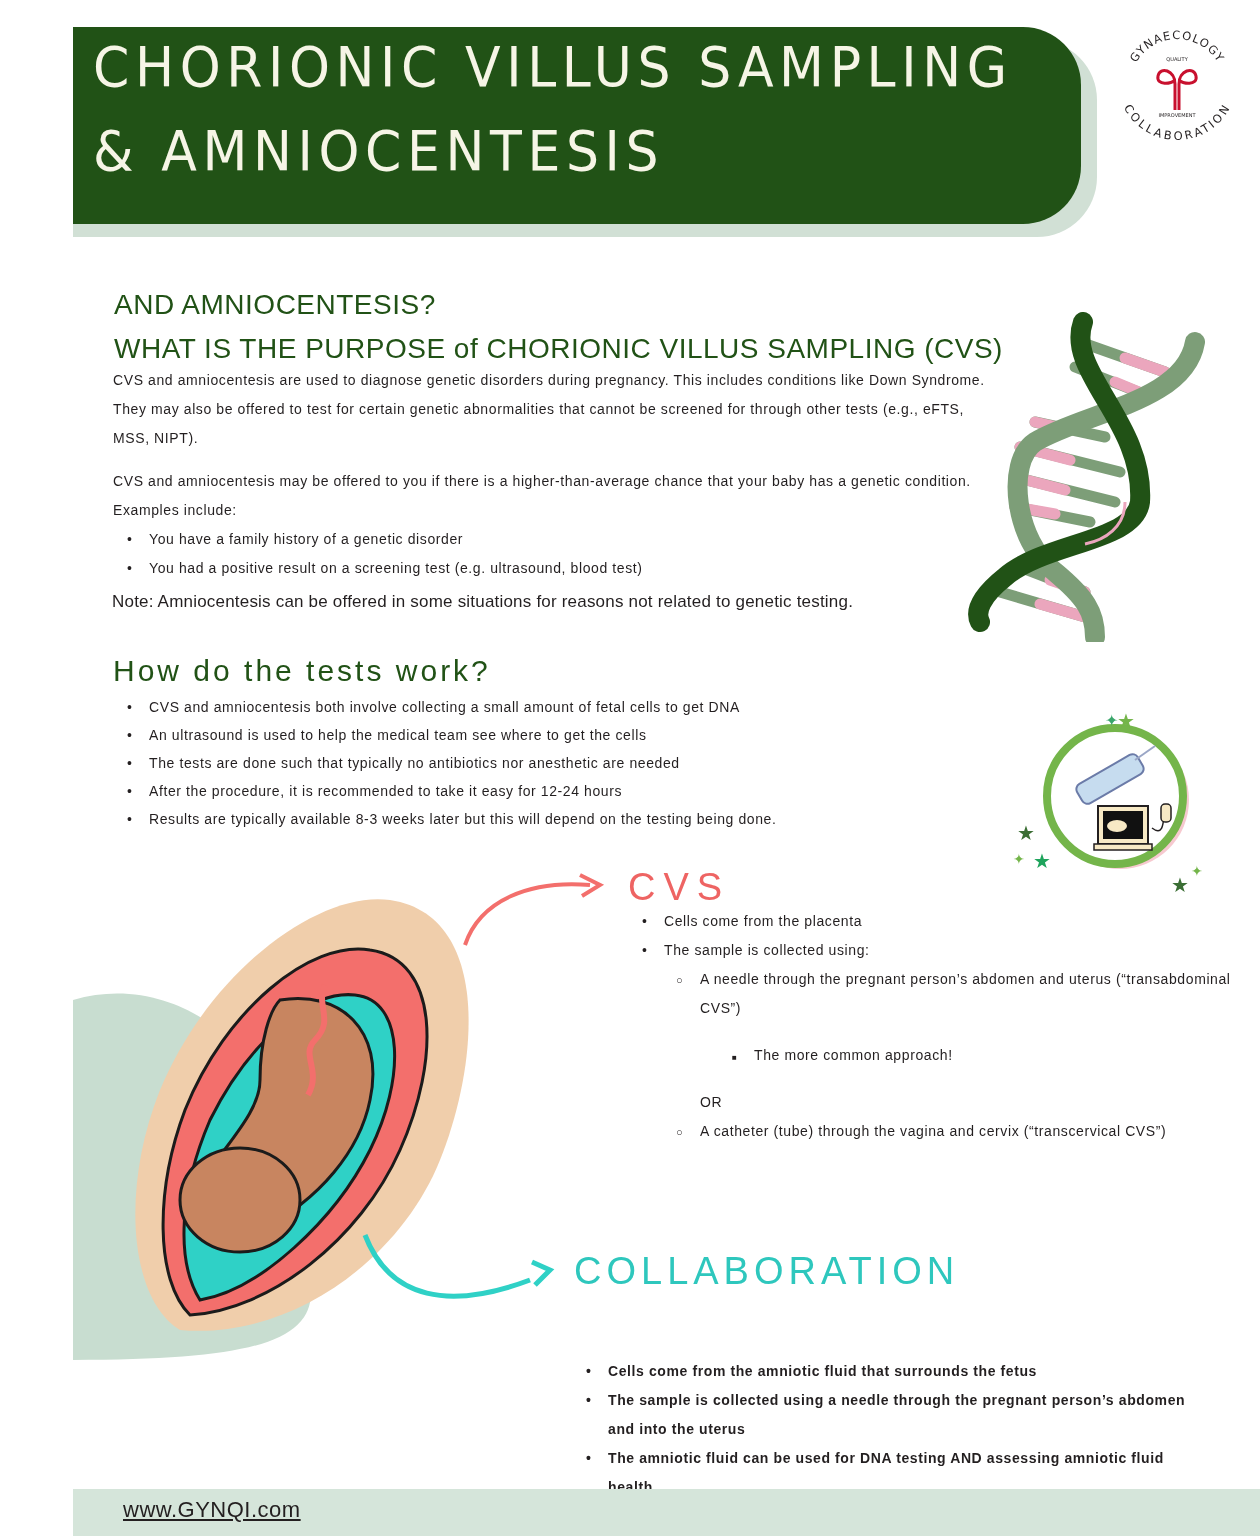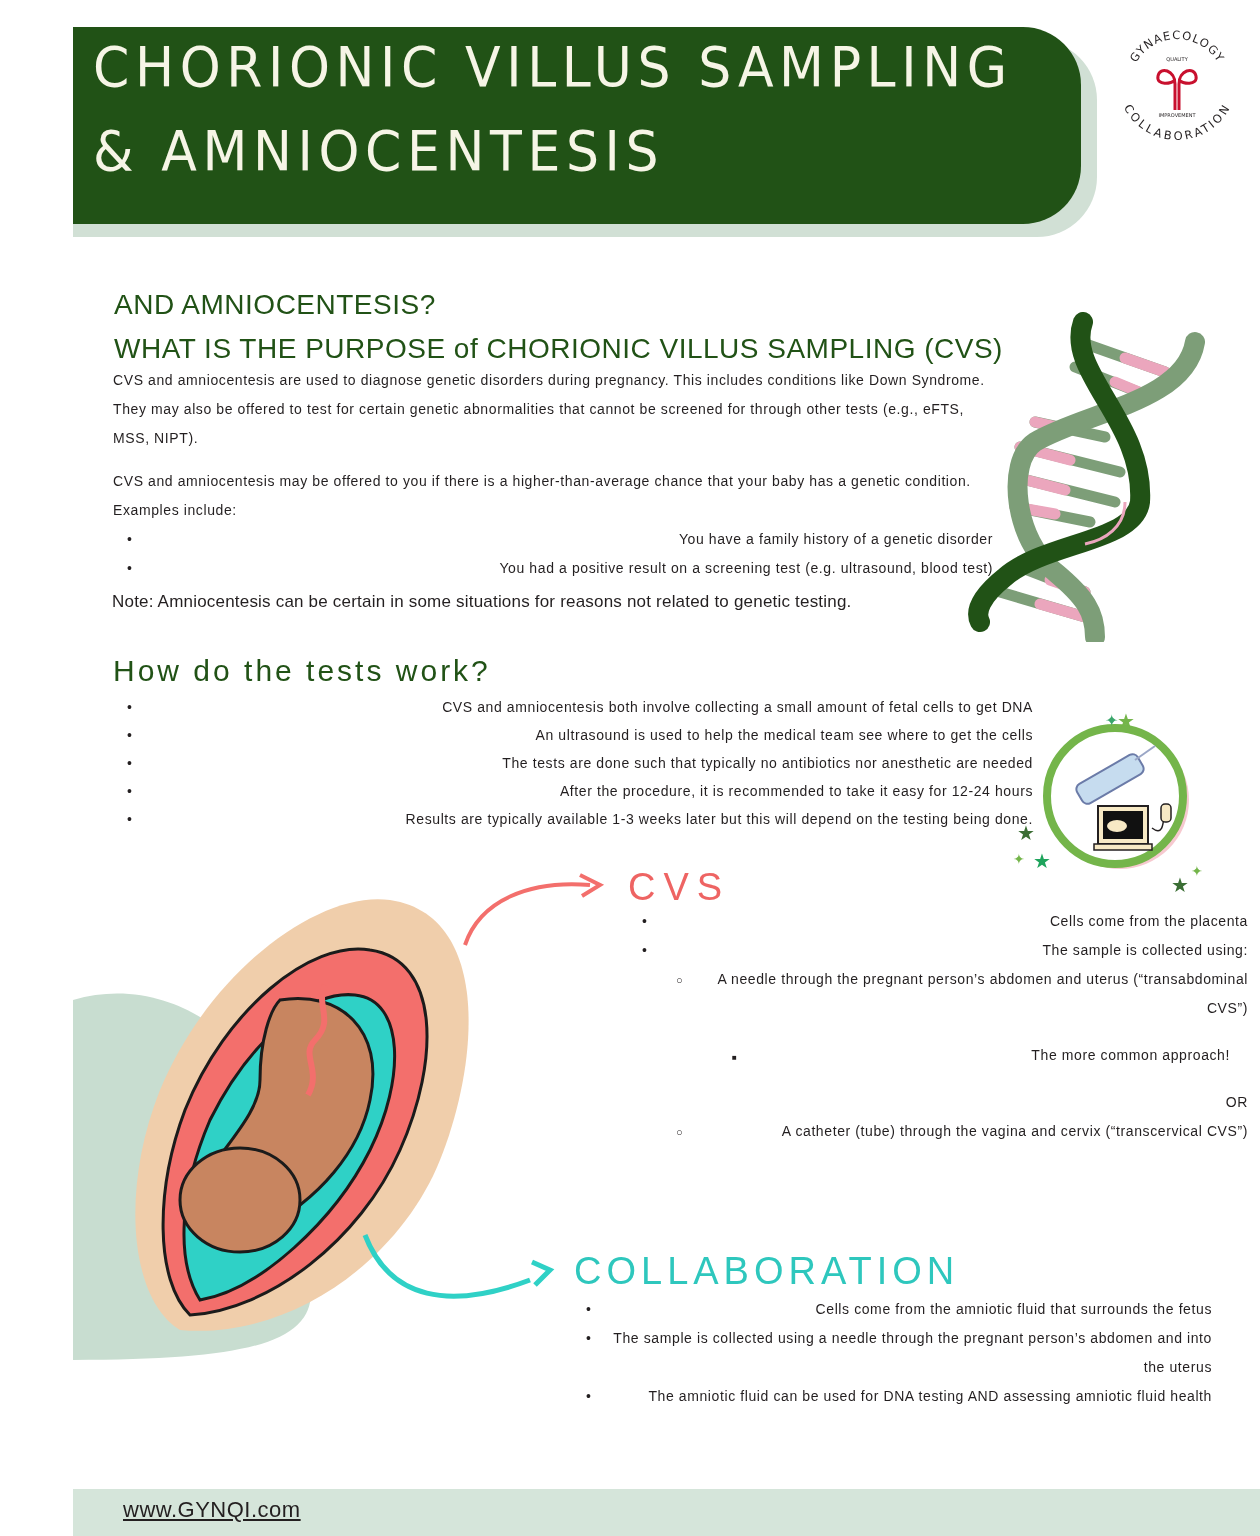--- a/index.html
+++ b/index.html
@@ -18,41 +18,41 @@
 
   
   .logo { left:1112px; top:18px; width:130px; height:130px; }
 
   
   .h-green { color:#215216; font-family:"Liberation Sans", sans-serif; }
   .sec1-title { left:114px; top:283px; font-size:28px; line-height:44px; letter-spacing:0.5px; }
   .body-text { font-size:14px; line-height:29px; letter-spacing:0.6px; color:#231f20; }
   .p1 { left:113px; top:366px; width:880px; }
   .p2 { left:113px; top:467px; width:880px; }
-  ul.bullets { margin:0; padding:0 0 0 36px; list-style:none;text-align:right; }
+  ul.bullets { margin:0; padding:0 0 0 36px; list-style:none; }
   ul.bullets li { position:relative; }
   ul.bullets li::before { content:"•"; position:absolute; left:-22px; top:0; }
   .note { left:112px; top:592px; font-size:17px; letter-spacing:0.2px; }
 
   .sec2-title { left:113px; top:654px; font-size:30px; letter-spacing:3px; }
   .sec2-list { left:113px; top:693px; width:920px; }
   .sec2-list ul li { line-height:28px; }
 
   
   .cvs-title { left:628px; top:866px; font-size:38px; color:#ee6463; letter-spacing:8px; }
   .cvs-list { left:628px; top:907px; width:620px; }
   .cvs-list li { line-height:29px; }
   ul.sub { margin:0; padding:0 0 0 36px; list-style:none; }
   ul.sub > li::before { content:"○"; font-size:11px; position:absolute; left:-24px; top:1px; }
   ul.subsub { margin:18px; padding:0 0 0 36px; list-style:none; }
   ul.subsub > li::before { content:"■"; font-size:8px; position:absolute; left:-22px; top:2px; }
 
   
   .amnio-title { left:574px; top:1250px; font-size:38px; color:#2ec7bd; letter-spacing:5px; }
-  .amnio-list { left:572px; top:1295px; width:640px; }
+  .amnio-list { left:572px; top:1357px; width:640px;font-weight:bold; }
   .amnio-list li { line-height:29px; }
 
   
   .footer { left:73px; top:1489px; width:1187px; height:47px; background:#d5e5da; }
   .footer-link { left:123px; top:1497px; font-size:22px; color:#231f20; text-decoration:underline; letter-spacing:0.5px;text-align:center; }
 </style>
 </head>
 <body>
 
 <div class="abs banner-shadow"></div>
@@ -83,21 +83,21 @@
   <div>WHAT IS THE PURPOSE of CHORIONIC VILLUS SAMPLING (CVS)</div>
 </div>
 <div class="abs p1 body-text">CVS and amniocentesis are used to diagnose genetic disorders during pregnancy. This includes conditions like Down Syndrome. They may also be offered to test for certain genetic abnormalities that cannot be screened for through other tests (e.g., eFTS, MSS, NIPT).</div>
 <div class="abs p2 body-text">
   <div>CVS and amniocentesis may be offered to you if there is a higher-than-average chance that your baby has a genetic condition. Examples include:</div>
   <ul class="bullets">
     <li>You have a family history of a genetic disorder</li>
     <li>You had a positive result on a screening test (e.g. ultrasound, blood test)</li>
   </ul>
 </div>
-<div class="abs note">Note: Amniocentesis can be certain in some situations for reasons not related to genetic testing.</div>
+<div class="abs note">Note: Amniocentesis can be offered in some situations for reasons not related to genetic testing.</div>
 
 <svg class="abs" style="left:965px; top:312px;" width="240" height="330" viewBox="0 0 240 330">
 
   <g stroke-width="11" stroke-linecap="round">
     <line x1="115" y1="30" x2="200" y2="60" stroke="#7d9e78"></line>
       <line x1="160" y1="46" x2="200" y2="60" stroke="#eba6bd"></line>
     <line x1="110" y1="55" x2="186" y2="85" stroke="#7d9e78"></line>
       <line x1="150" y1="70" x2="186" y2="85" stroke="#eba6bd"></line>
     <line x1="70" y1="110" x2="140" y2="125" stroke="#7d9e78"></line>
       <line x1="70" y1="110" x2="105" y2="118" stroke="#eba6bd"></line>
@@ -119,21 +119,21 @@
   <path d="M160,190 C160,215 140,228 120,232" stroke="#eba6bd" stroke-width="3" fill="none"></path>
 </svg>
 
 <div class="abs sec2-title h-green">How do the tests work?</div>
 <div class="abs sec2-list body-text">
   <ul class="bullets">
     <li>CVS and amniocentesis both involve collecting a small amount of fetal cells to get DNA</li>
     <li>An ultrasound is used to help the medical team see where to get the cells</li>
     <li>The tests are done such that typically no antibiotics nor anesthetic are needed</li>
     <li>After the procedure, it is recommended to take it easy for 12-24 hours</li>
-    <li>Results are typically available 1-3 weeks later but this will depend on the testing being done.</li>
+    <li>Results are typically available 8-3 weeks later but this will depend on the testing being done.</li>
   </ul>
 </div>
 
 <svg class="abs" style="left:1005px; top:708px;" width="200" height="190" viewBox="0 0 200 190">
   <circle cx="115" cy="92" r="69" fill="#f6c9cf"></circle>
   <circle cx="110" cy="88" r="68" fill="#ffffff" stroke="#74b54a" stroke-width="8"></circle>
   <rect x="70" y="60" width="70" height="22" rx="6" transform="rotate(-30 105 71)" fill="#c6dcef" stroke="#6b7ba8" stroke-width="2"></rect>
   <line x1="130" y1="52" x2="150" y2="38" stroke="#9aa6c6" stroke-width="2"></line>
   <rect x="93" y="98" width="50" height="38" fill="#f7e9c5" stroke="#231f20" stroke-width="2"></rect>
   <rect x="98" y="103" width="40" height="28" fill="#111"></rect>

